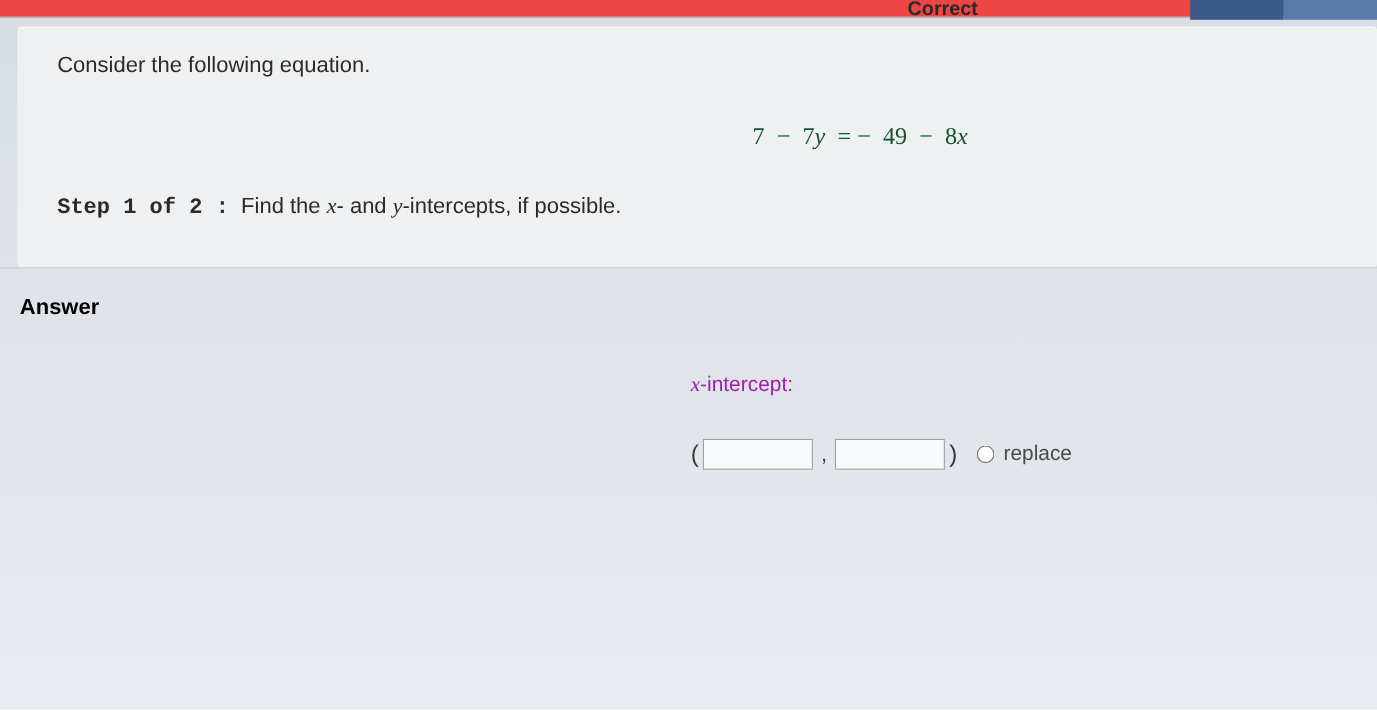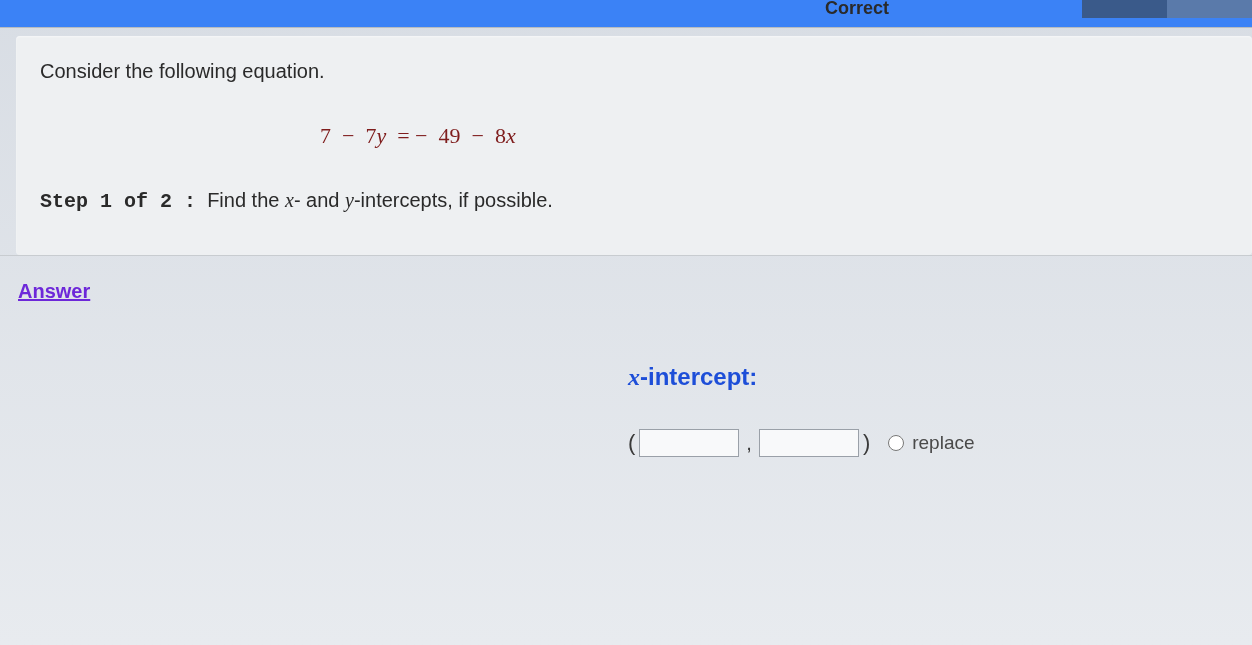--- a/index.html
+++ b/index.html
@@ -9,26 +9,26 @@
     }
     body {
       font-family: 'Segoe UI', Tahoma, Geneva, Verdana, sans-serif;
       background: linear-gradient(180deg, #d8dde4 0%, #e8ebef 100%);
       width: 1252px;
       height: 645px;
       overflow: hidden;
       color: #3a3a3a;
     }
     .top-bar {
-      height: 28px;
+      height: 16px;
       display: flex;
       justify-content: center;
       align-items: center;
       position: relative;
-      background: #3b82f6;
+      background: #ef4444;
       border-bottom: 1px solid #b8bcc0;
     }
     .correct-label {
       font-weight: bold;
       font-size: 18px;
       color: #2a2a2a;
       position: absolute;
       left: 825px;
       top: -2px;
     }
@@ -45,33 +45,33 @@
       background: #3a5a8a;
     }
     .progress-empty {
       flex: 1;
       background: #5a7aaa;
     }
     .main-panel {
       background: #eef0f2;
       border-radius: 4px;
       margin: 8px 0 0 16px;
-      padding: 24px 20px 12px 24px;
+      padding: 24px 20px 12px 36px;
       box-shadow: inset 0 1px 2px rgba(255,255,255,0.5);
     }
     .question-text {
       font-size: 20px;
       color: #2a2a2a;
       margin-bottom: 40px;
     }
     .equation {
-      text-align: left;
+      text-align: center;
       font-size: 22px;
       font-family: 'Cambria Math', Georgia, serif;
-      color: #7f1d1d;
+      color: #14532d;
       margin-bottom: 40px;
       padding-left: 280px;
     }
     .equation .var {
       font-style: italic;
     }
     .step-line {
       font-size: 20px;
       color: #2a2a2a;
       margin-bottom: 30px;
@@ -88,38 +88,37 @@
       border: none;
       border-top: 1px solid #c8ccd0;
       margin: 0 -20px 0 -24px;
     }
     .answer-section {
       padding: 24px 0 0 18px;
     }
     .answer-header {
       font-size: 20px;
       font-weight: bold;
-      color: #6d28d9;
-      margin-bottom: 60px;
-      text-decoration: underline;
+      color: #000000;
+      margin-bottom: 48px;
     }
     .instruction-text {
       font-size: 19px;
       color: #3a3a3a;
       margin-bottom: 60px;
       margin-left: 8px;
     }
     .intercept-block {
       margin-left: 610px;
       margin-bottom: 50px;
     }
     .intercept-label {
-      font-size: 24px;
-      font-weight: bold;
-      color: #1d4ed8;
+      font-size: 19px;
+      font-weight: normal;
+      color: #a21caf;
       margin-bottom: 38px;
     }
     .intercept-label .var {
       font-style: italic;
       font-family: Georgia, serif;
     }
     .input-row {
       display: flex;
       align-items: center;
       font-size: 20px;

